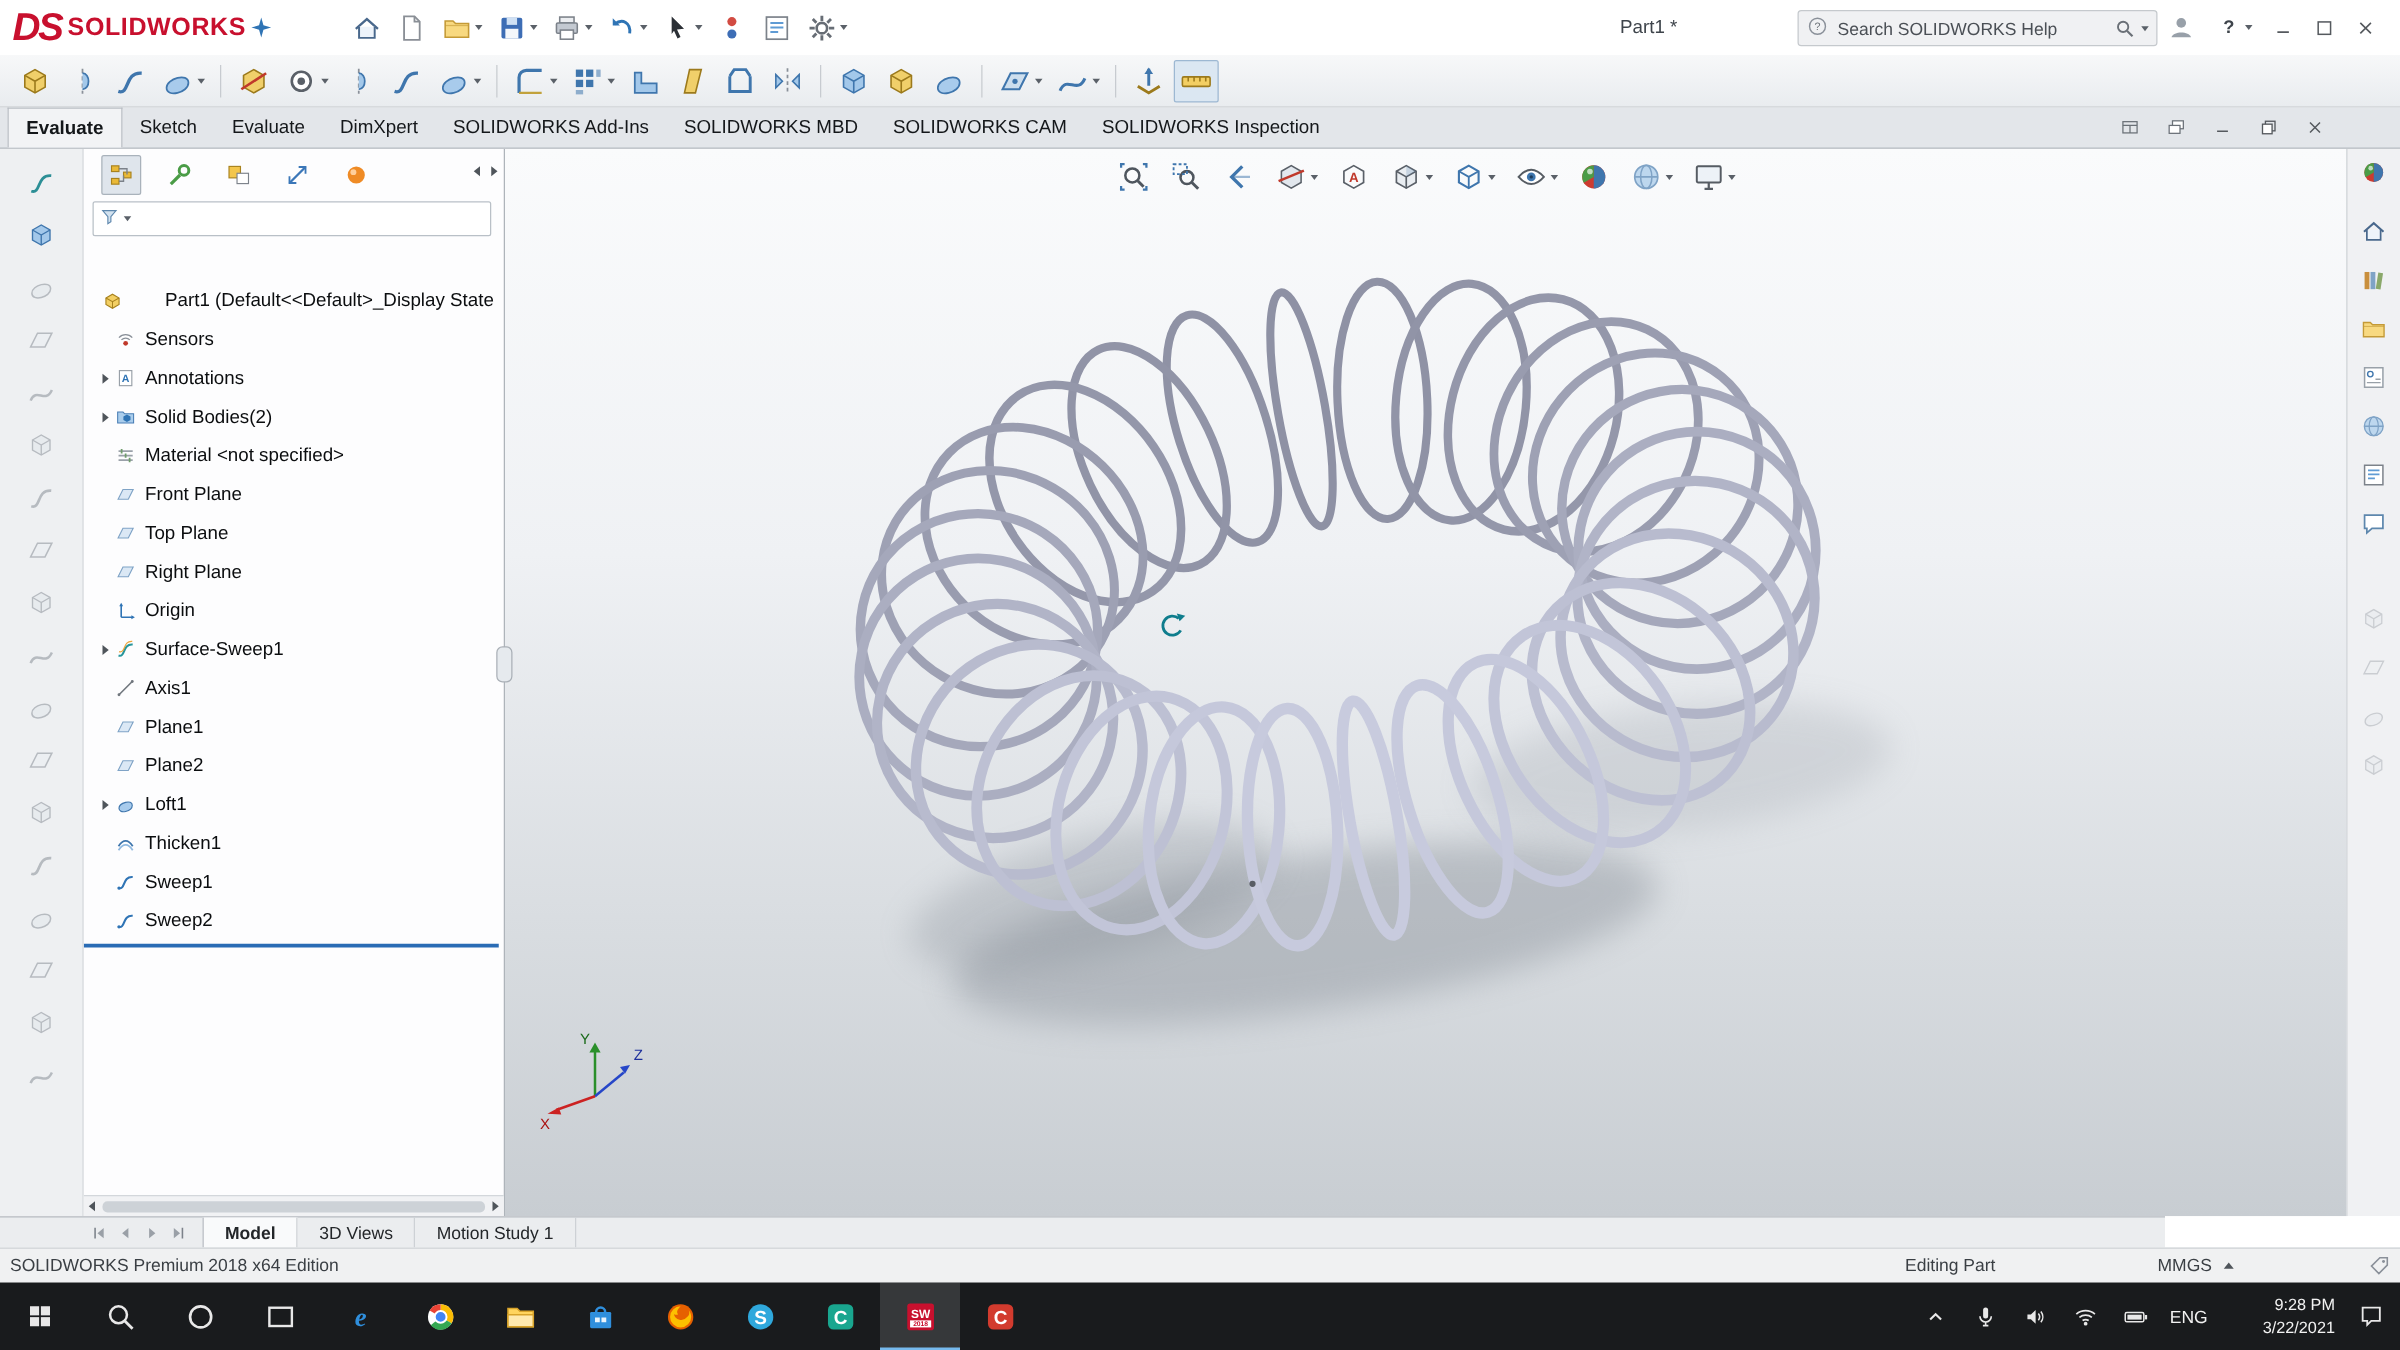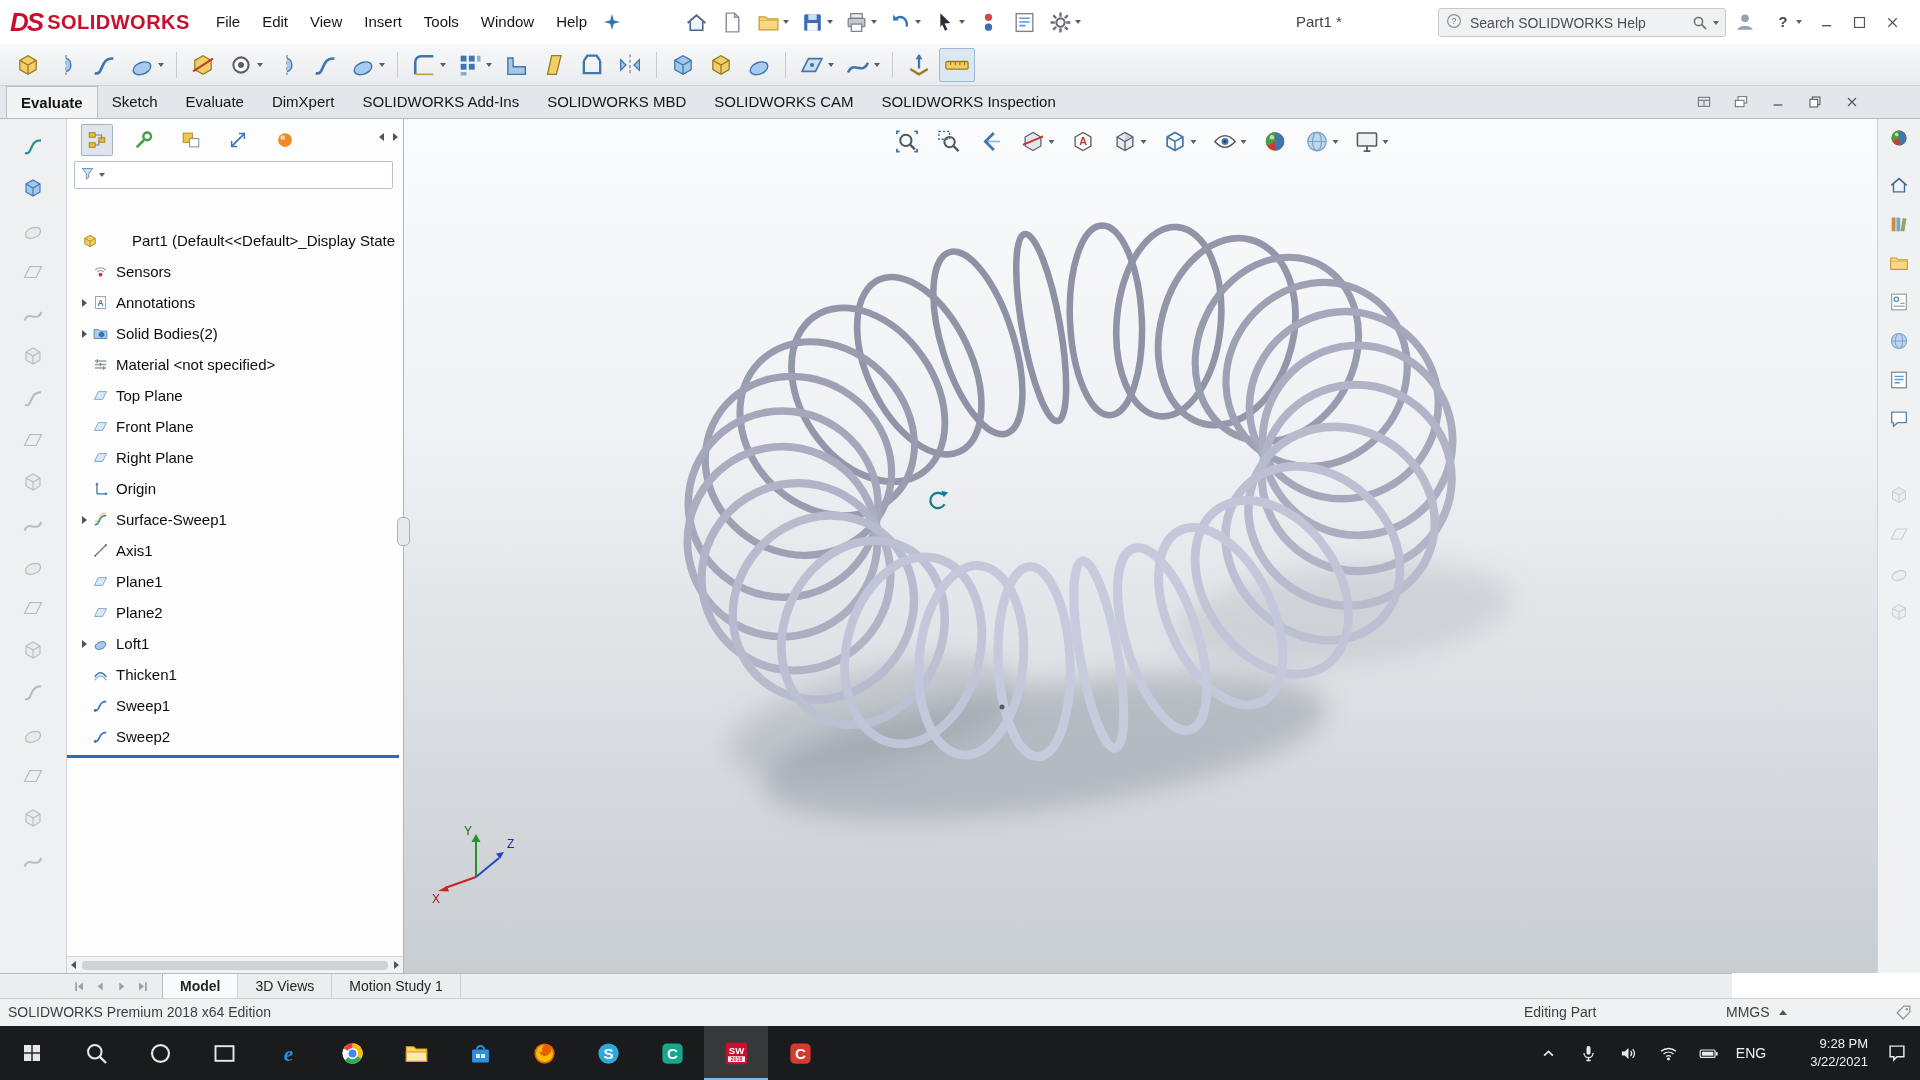--- a/index.html
+++ b/index.html
@@ -11,21 +11,21 @@
   .tbtn.active{background:#dbe7f2;border-color:#9db8d2;}
   .caret{width:0;height:0;border-left:3.5px solid transparent;border-right:3.5px solid transparent;border-top:4px solid #5a6068;flex:none;}
   .tri-right{width:0;height:0;border-left:5px solid #4f555b;border-top:4px solid transparent;border-bottom:4px solid transparent;}
   .tri-left{width:0;height:0;border-right:5px solid #4f555b;border-top:4px solid transparent;border-bottom:4px solid transparent;}
   .tri-up{width:0;height:0;border-bottom:5px solid #4f555b;border-left:4px solid transparent;border-right:4px solid transparent;}
   .vsep{width:1px;height:26px;background:#c7cbd0;margin:0 6px;flex:none;}
 
   
   #menu-bar{position:absolute;left:0;top:0;width:1920px;height:44px;background:#fff;display:flex;align-items:center;z-index:8;}
   #logo{display:flex;align-items:center;margin-left:10px;width:185px;flex:none;}
-  #logo-ds{font-style:italic;font-weight:bold;font-size:26px;color:#c8102e;letter-spacing:-2px;margin-right:5px;}
+  #logo-ds{font-style:italic;font-weight:bold;font-size:31px;color:#c8102e;letter-spacing:-2px;margin-right:5px;}
   #logo-text{font-weight:bold;font-size:20px;color:#c8102e;letter-spacing:.5px;}
   #menus{display:flex;margin-left:10px;}
   .menu-item{padding:0 11px;line-height:44px;font-size:15px;color:#14171a;}
   #pin-slot{margin-left:4px;display:flex;align-items:center;}
   #quick-icons{display:flex;align-items:center;gap:3px;margin-left:58px;}
   #doc-title{position:absolute;left:1296px;top:0;line-height:44px;font-size:15px;color:#3e444b;}
   #search-box{position:absolute;left:1438px;top:8px;width:274px;height:27px;background:#f0f1f3;border:1px solid #c5c9cd;border-radius:3px;display:flex;align-items:center;padding:0 6px;gap:5px;}
   #search-input{flex:1;min-width:0;border:none;outline:none;background:transparent;font-family:"Liberation Sans",sans-serif;font-size:14px;color:#3e444b;}
   #search-input::placeholder{color:#4a4f55;opacity:1;}
   #search-right-icons{display:flex;align-items:center;gap:4px;}
@@ -104,29 +104,20 @@
 </head>
 <body>
 
 <div id="app">
 
   <div id="menu-bar">
     <div id="logo">
       <span id="logo-ds">DS</span>
       <span id="logo-text">SOLIDWORKS</span>
     </div>
-    <div id="menus">
-        <div class="menu-item">File</div>
-        <div class="menu-item">Edit</div>
-        <div class="menu-item">View</div>
-        <div class="menu-item">Insert</div>
-        <div class="menu-item">Tools</div>
-        <div class="menu-item">Window</div>
-        <div class="menu-item">Help</div>
-      </div>
     <div id="pin-slot">
         <span class="icon" style="width: 20px; height: 20px;">
           <svg viewBox="0 0 24 24" xmlns="http://www.w3.org/2000/svg">
             <path d="M12 2.5l2.1 7.4 7.4 2.1-7.4 2.1L12 21.5l-2.1-7.4-7.4-2.1 7.4-2.1z" fill="#2f74b5"></path>
           </svg>
         </span>
       </div>
     <div id="quick-icons">
         <div class="tbtn">
           <span class="icon" style="width: 25px; height: 25px;">
@@ -770,30 +761,30 @@
             </span>
             <span class="tree-label">Material &lt;not specified&gt;</span>
           </div>
           <div class="tree-row">
             <span class="arrow-slot"></span>
             <span class="icon" style="width: 17px; height: 17px;">
               <svg viewBox="0 0 24 24" xmlns="http://www.w3.org/2000/svg">
                 <path d="M3.5 17.5l5.5-11h11.5L15 17.5z" fill="rgba(141,186,226,.3)" stroke="#7fa3c6" stroke-width="1.3"></path>
               </svg>
             </span>
+            <span class="tree-label">Front Plane</span>
+          </div>
+          <div class="tree-row">
+            <span class="arrow-slot"></span>
+            <span class="icon" style="width: 17px; height: 17px;">
+              <svg viewBox="0 0 24 24" xmlns="http://www.w3.org/2000/svg">
+                <path d="M3.5 17.5l5.5-11h11.5L15 17.5z" fill="rgba(141,186,226,.3)" stroke="#7fa3c6" stroke-width="1.3"></path>
+              </svg>
+            </span>
             <span class="tree-label">Top Plane</span>
-          </div>
-          <div class="tree-row">
-            <span class="arrow-slot"></span>
-            <span class="icon" style="width: 17px; height: 17px;">
-              <svg viewBox="0 0 24 24" xmlns="http://www.w3.org/2000/svg">
-                <path d="M3.5 17.5l5.5-11h11.5L15 17.5z" fill="rgba(141,186,226,.3)" stroke="#7fa3c6" stroke-width="1.3"></path>
-              </svg>
-            </span>
-            <span class="tree-label">Front Plane</span>
           </div>
           <div class="tree-row">
             <span class="arrow-slot"></span>
             <span class="icon" style="width: 17px; height: 17px;">
               <svg viewBox="0 0 24 24" xmlns="http://www.w3.org/2000/svg">
                 <path d="M3.5 17.5l5.5-11h11.5L15 17.5z" fill="rgba(141,186,226,.3)" stroke="#7fa3c6" stroke-width="1.3"></path>
               </svg>
             </span>
             <span class="tree-label">Right Plane</span>
           </div>

